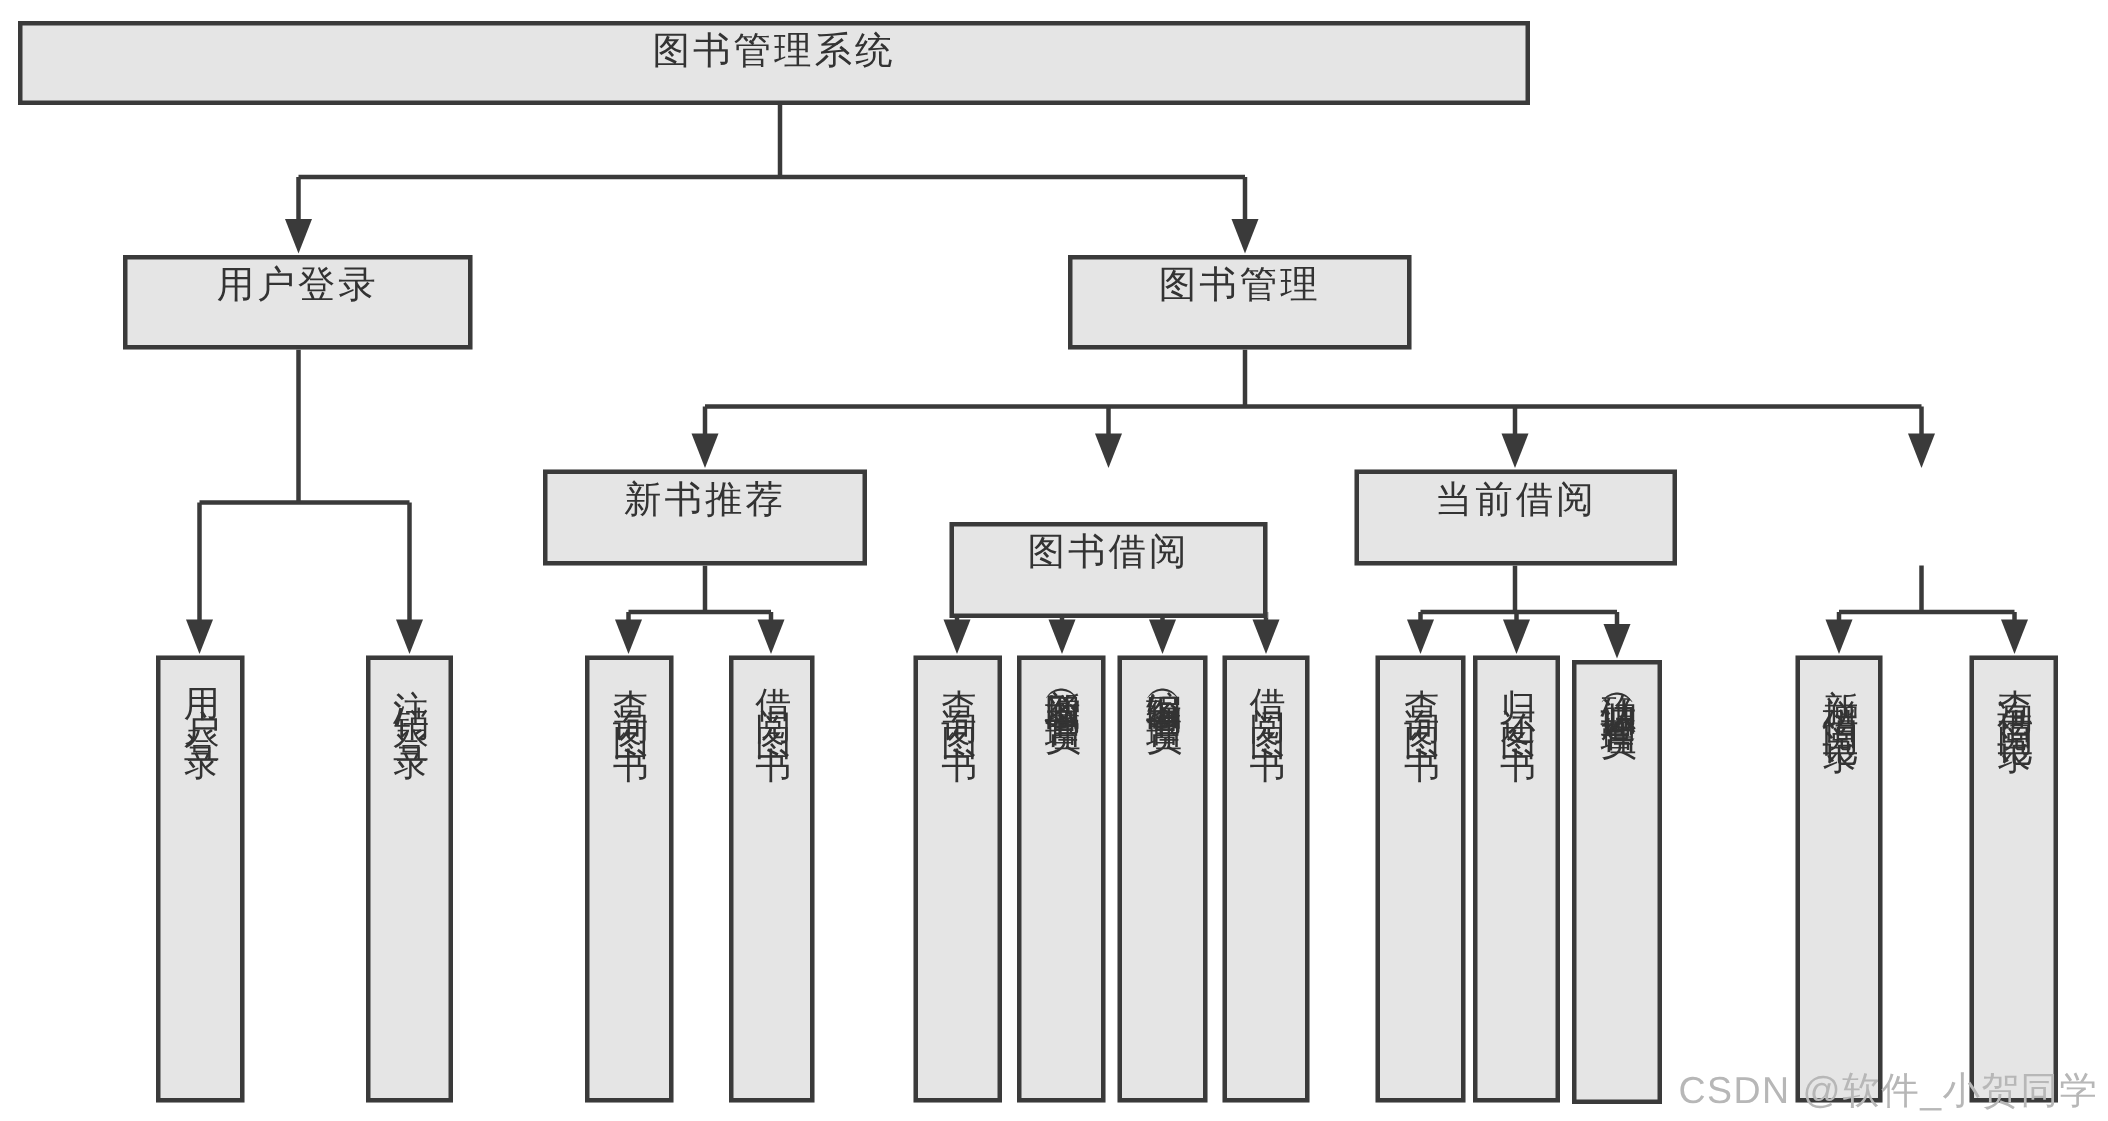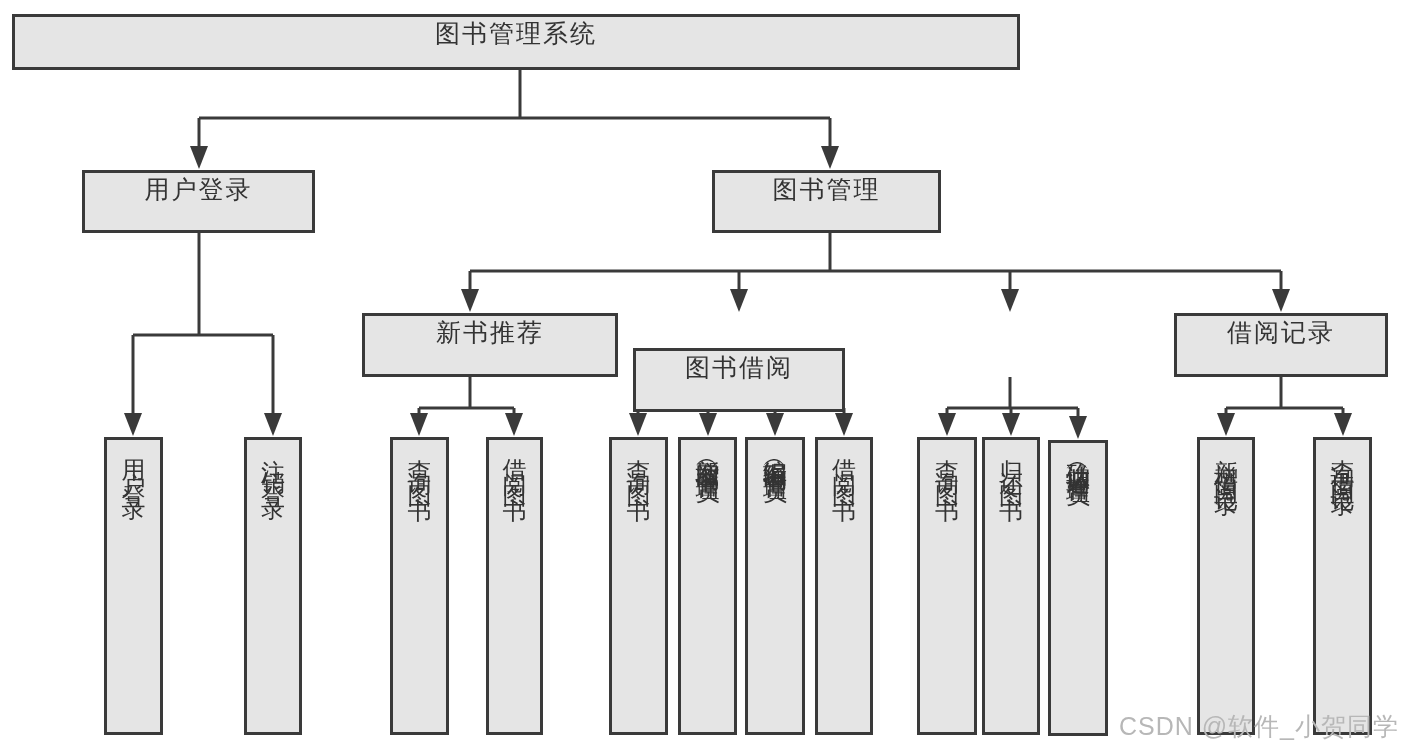--- a/index.html
+++ b/index.html
@@ -140,28 +140,28 @@
     <span class="hlabel">图书管理系统</span>
   </div>
 
   <div class="node" style="left:82px; top:170px; width:233px; height:63px;">
     <span class="hlabel">用户登录</span>
   </div>
   <div class="node" style="left:712px; top:170px; width:229px; height:63px;">
     <span class="hlabel">图书管理</span>
   </div>
 
-  <div class="node" style="left:362px; top:313px; width:256px; height:64px;">
+  <div class="node" style="left:362px; top:313px; width:216px; height:64px;">
     <span class="hlabel">新书推荐</span>
   </div>
   <div class="node" style="left:633px; top:313px; width:212px; height:64px;margin-top:35px;">
     <span class="hlabel">图书借阅</span>
   </div>
-  <div class="node" style="left:1174px; top:313px; width:214px; height:64px;">
-    <span class="hlabel">借阅记录</span>
+  <div class="node" style="left:903px; top:313px; width:215px; height:64px;">
+    <span class="hlabel">当前借阅</span>
   </div>
 
   <div class="node" style="left:104px; top:437px; width:59px; height:298px;">
     <span class="vlabel ls-4">用户登录</span>
   </div>
   <div class="node" style="left:244px; top:437px; width:58px; height:298px;">
     <span class="vlabel ls-4">注销登录</span>
   </div>
 
   <div class="node" style="left:390px; top:437px; width:59px; height:298px;">

